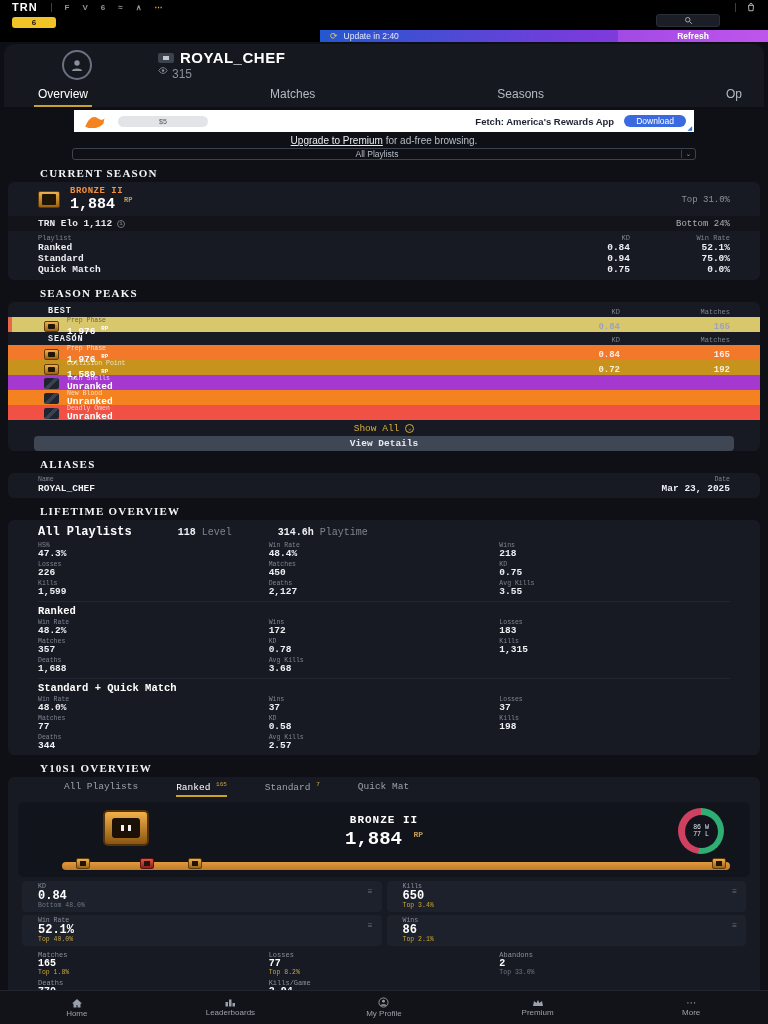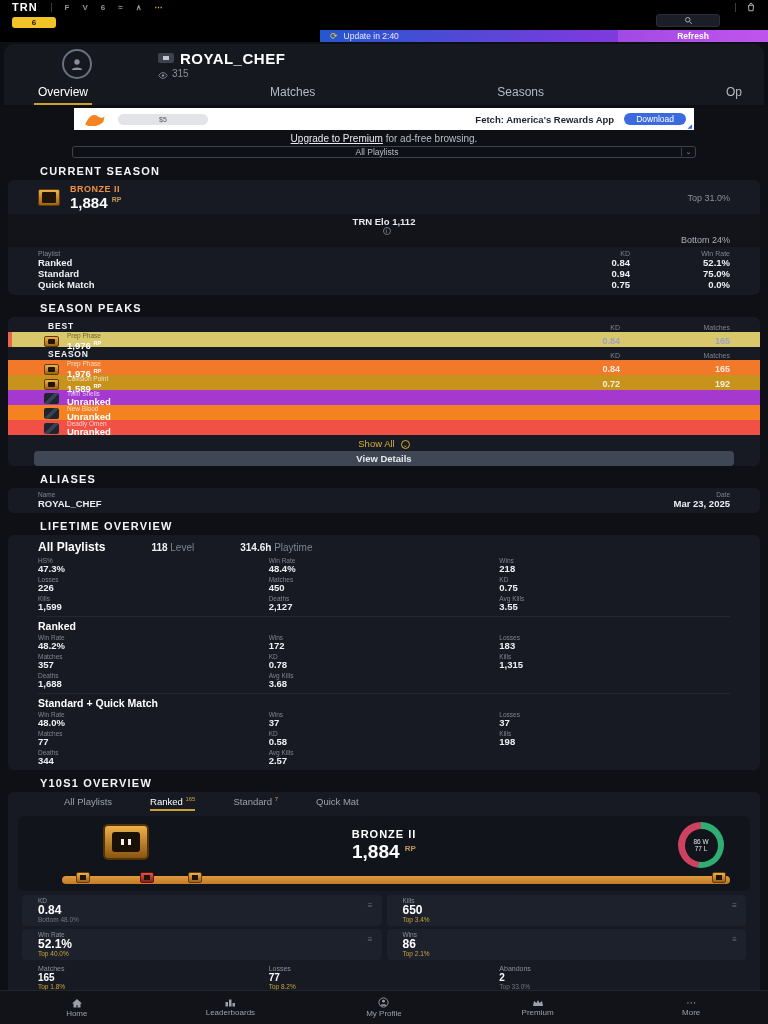--- a/index.html
+++ b/index.html
@@ -29,50 +29,50 @@
 
   
   .profile-card { margin:2px 4px 0; background:#15181f; border-radius:10px 10px 0 0; padding-top:5px; }
   .profile-top { display:flex; align-items:center; padding:0 0 2px 58px; }
   .avatar { width:30px; height:30px; border:2px solid #6a7180; border-radius:50%; display:flex; align-items:center; justify-content:center; }
   .p-id { margin-left:66px; }
   .p-name-row { display:flex; align-items:center; gap:6px; }
   .platform-chip { width:16px; height:10px; background:#3c424e; border-radius:2px; position:relative; }
   .platform-chip::after { content:""; position:absolute; left:5px; top:3px; width:6px; height:4px; background:#c3c8d2; }
   .p-name { font-size:15px; font-weight:bold; letter-spacing:.5px; color:#fff; }
-  .p-views { display:flex; align-items:flex-end; gap:4px; font-size:10px; color:#8a909c; margin-top:1px; }
+  .p-views { display:flex; align-items:flex-start; gap:4px; font-size:12px; color:#8a909c; margin-top:1px; }
   .ptabs { display:flex; justify-content:space-between; padding:2px 30px 0; overflow:hidden; }
   .ptab { font-size:12px; color:#b4bac4; padding:2px 4px 4px; }
   .ptab.active { color:#fff; border-bottom:2px solid #c9a227; }
   .ptab.cut { margin-right:-12px; }
 
   
   .main { background:#0e1015; padding:0 0 4px; }
   .ad { width:620px; height:21px; background:#fff; margin:3px auto 0; display:flex; align-items:center; gap:10px; padding:11px 8px; position:relative; }
   .ad-pill { width:90px; height:11px; background:#e3e4e8; border-radius:6px; font-size:7px; color:#555; display:flex; align-items:center; justify-content:center; }
   .ad-head { margin-left:auto; font-size:9.5px; font-weight:bold; color:#1c2230; }
   .ad-btn { background:#3b6ae0; color:#fff; font-size:8.5px; border-radius:8px; padding:1px 12px; }
   .ad-choices { position:absolute; right:2px; bottom:1px; font-size:6px; color:#2f6fe0; }
   .note { text-align:center; font-size:10px; color:#b9bec7; margin:3px 0 2px; }
   .note a { color:#e8eaef; text-decoration:underline; }
   .filters { display:flex; gap:84px; margin:2px 72px 4px; }
   .filter-btn { flex:1; height:12px; border:1px solid #3c4350; border-radius:3px; display:flex; align-items:center; font-size:8.5px; color:#b9bec7; }
   .filter-btn .fl { flex:1; text-align:center; }
   .filter-btn .fc { width:14px; border-left:1px solid #3c4350; text-align:center; font-size:7px; color:#8a909c; }
 
-  .sec-title { font-size:11px; font-weight:bold; letter-spacing:1.2px; color:#f2f4f7; margin:7px 0 3px 40px; }
-  .card { margin:0 8px; background:#171a22; border-radius:6px; }
+  .sec-title { font-size:11px; font-weight:bold; letter-spacing:1.2px; color:#f2f4f7; margin:7px 0 3px 40px;font-family:Liberation Serif, serif; }
+  .card { margin:0 8px; background:#171a22; border-radius:6px;font-family:Liberation Mono, monospace; }
 
   
   .cs-top { display:flex; align-items:center; padding:4px 30px 3px; }
   .cs-rankname { font-size:9px; font-weight:bold; color:#f09040; letter-spacing:.5px; }
   .cs-rp { font-size:15px; font-weight:bold; color:#fff; }
   .cs-rp sup { color:#c09a5a; font-size:7px; }
   .cs-top-right { margin-left:auto; font-size:9px; color:#8a909c; }
-  .cs-elo { background:#12141a; display:flex; align-items:center; padding:2px 30px; font-size:9.5px; font-weight:bold; color:#e6e9ee;flex-direction:column; }
+  .cs-elo { background:#12141a; display:flex; align-items:center; padding:2px 30px; font-size:9.5px; font-weight:bold; color:#e6e9ee; }
   .cs-elo .info-ic { margin-left:5px; }
   .cs-elo-right { margin-left:auto; color:#aab0bc; font-weight:normal; font-size:9px;padding-left:44px; }
   .info-ic { display:inline-flex; width:8px; height:8px; border:1px solid #6b7280; border-radius:50%; color:#6b7280; font-size:6px; align-items:center; justify-content:center; font-style:normal; }
   .cs-table { padding:3px 30px 5px; }
   .cs-thead,.cs-trow { display:grid; grid-template-columns:1fr 90px 100px; }
   .cs-thead { font-size:7px; color:#7e8490; }
   .cs-thead span:nth-child(2),.cs-thead span:nth-child(3){ text-align:right; }
   .cs-trow { font-size:9.5px; font-weight:bold; color:#eef0f4; line-height:11px; }
   .cs-trow span:nth-child(2),.cs-trow span:nth-child(3){ text-align:right; }
 

